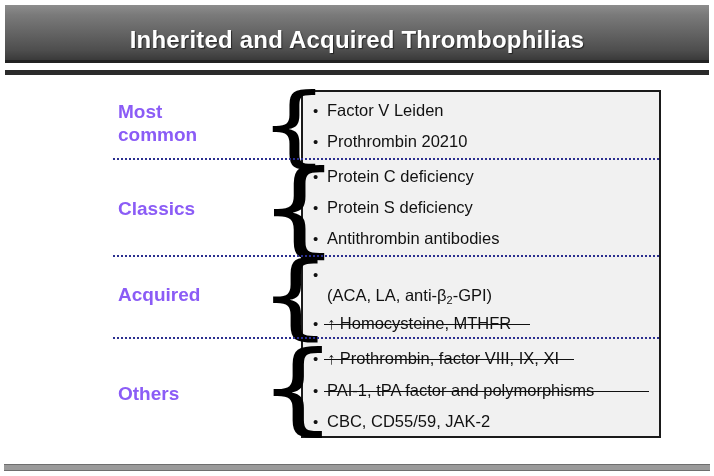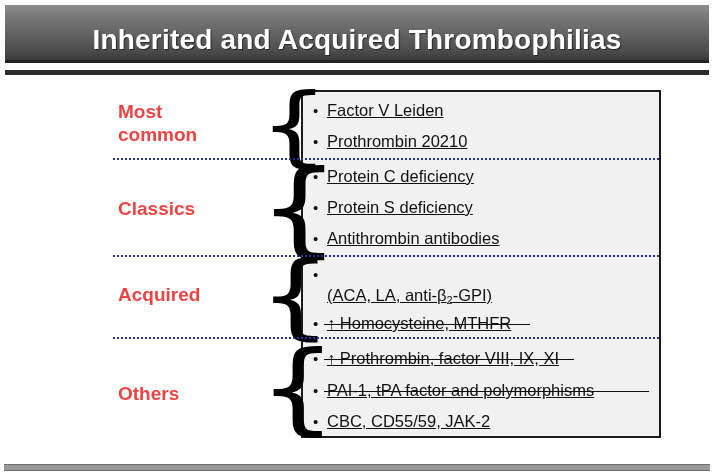--- a/index.html
+++ b/index.html
@@ -13,21 +13,21 @@
 
   
   .titlebar{
     position:absolute;left:5px;top:5px;width:704px;height:58px;
     background:linear-gradient(to bottom,#8d8d8d 0%,#7a7a7a 18%,#636363 52%,#4e4e4e 82%,#3a3a3a 100%);
     border-bottom:3px solid #222;
     display:flex;align-items:center;justify-content:center;
     box-sizing:border-box;
   }
   .title-text{
-    color:#ffffff;font-size:28px;font-weight:bold;letter-spacing:.2px;
+    color:#ffffff;font-size:24px;font-weight:bold;letter-spacing:.2px;
     text-shadow:1px 1px 1px rgba(0,0,0,.55);
     white-space:nowrap;
     margin-top:14px;
   }
   .title-rule{
     position:absolute;left:5px;top:70px;width:704px;height:5px;
     background:#2b2b2b;
   }
 
   
@@ -47,21 +47,21 @@
 
   
   .dotted{
     position:absolute;left:113px;width:546px;height:0;
     border-top:2px dotted #2b2f8f;
     z-index:6;
   }
 
   
   .cat-label{
-    position:absolute;color:#ef4444;font-weight:bold;font-size:19px;
+    position:absolute;color:#8b5cf6;font-weight:bold;font-size:19px;
     line-height:23px;white-space:pre-line;
   }
 
   
   .brace{
     position:absolute;color:#000;font-weight:normal;
     font-family:"DejaVu Sans", sans-serif;
     line-height:0;
     transform-origin:center center;
     user-select:none;
@@ -69,21 +69,21 @@
 
   
   .bullet-row{
     position:absolute;left:313px;display:flex;align-items:flex-start;
     font-size:16.5px;color:#111;line-height:21px;
     white-space:nowrap;
   }
   .bullet-dot{
     width:14px;flex:none;color:#111;font-size:15px;line-height:21px;
   }
-  .bullet-text{position:relative;text-decoration:underline;}
+  .bullet-text{position:relative;}
   .bullet-text.strike::after{
     content:"";position:absolute;left:-3px;top:50%;
     height:0;border-top:1.6px solid #111;
   }
   .s1::after{width:calc(100% + 22px);}
   .s2::after{width:calc(100% + 18px);}
   .s3::after{width:calc(100% + 58px);}
   sub{font-size:11px;vertical-align:baseline;position:relative;top:3px;}
 </style>
 </head>

